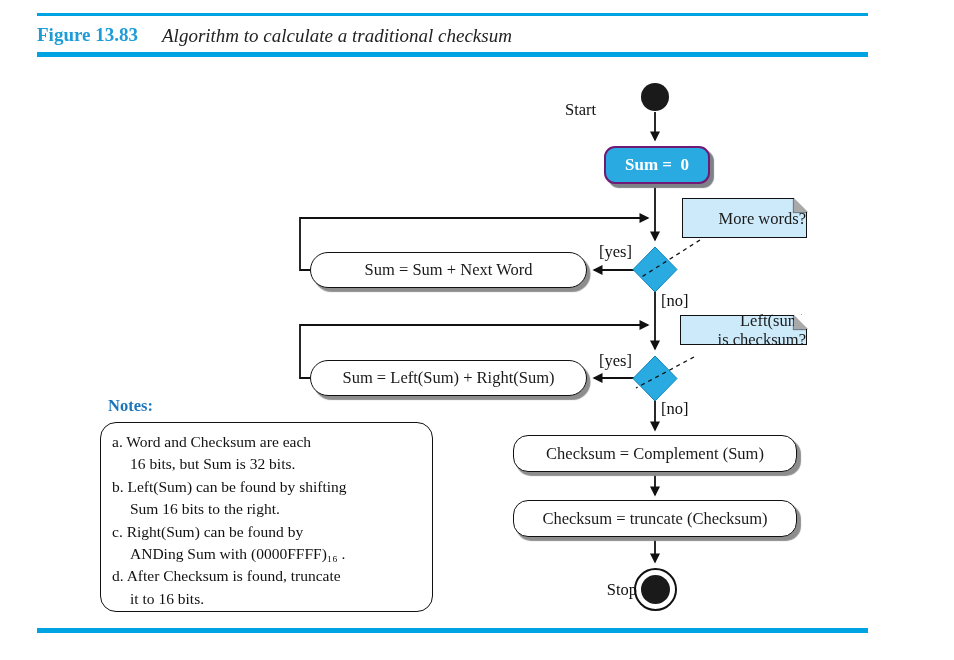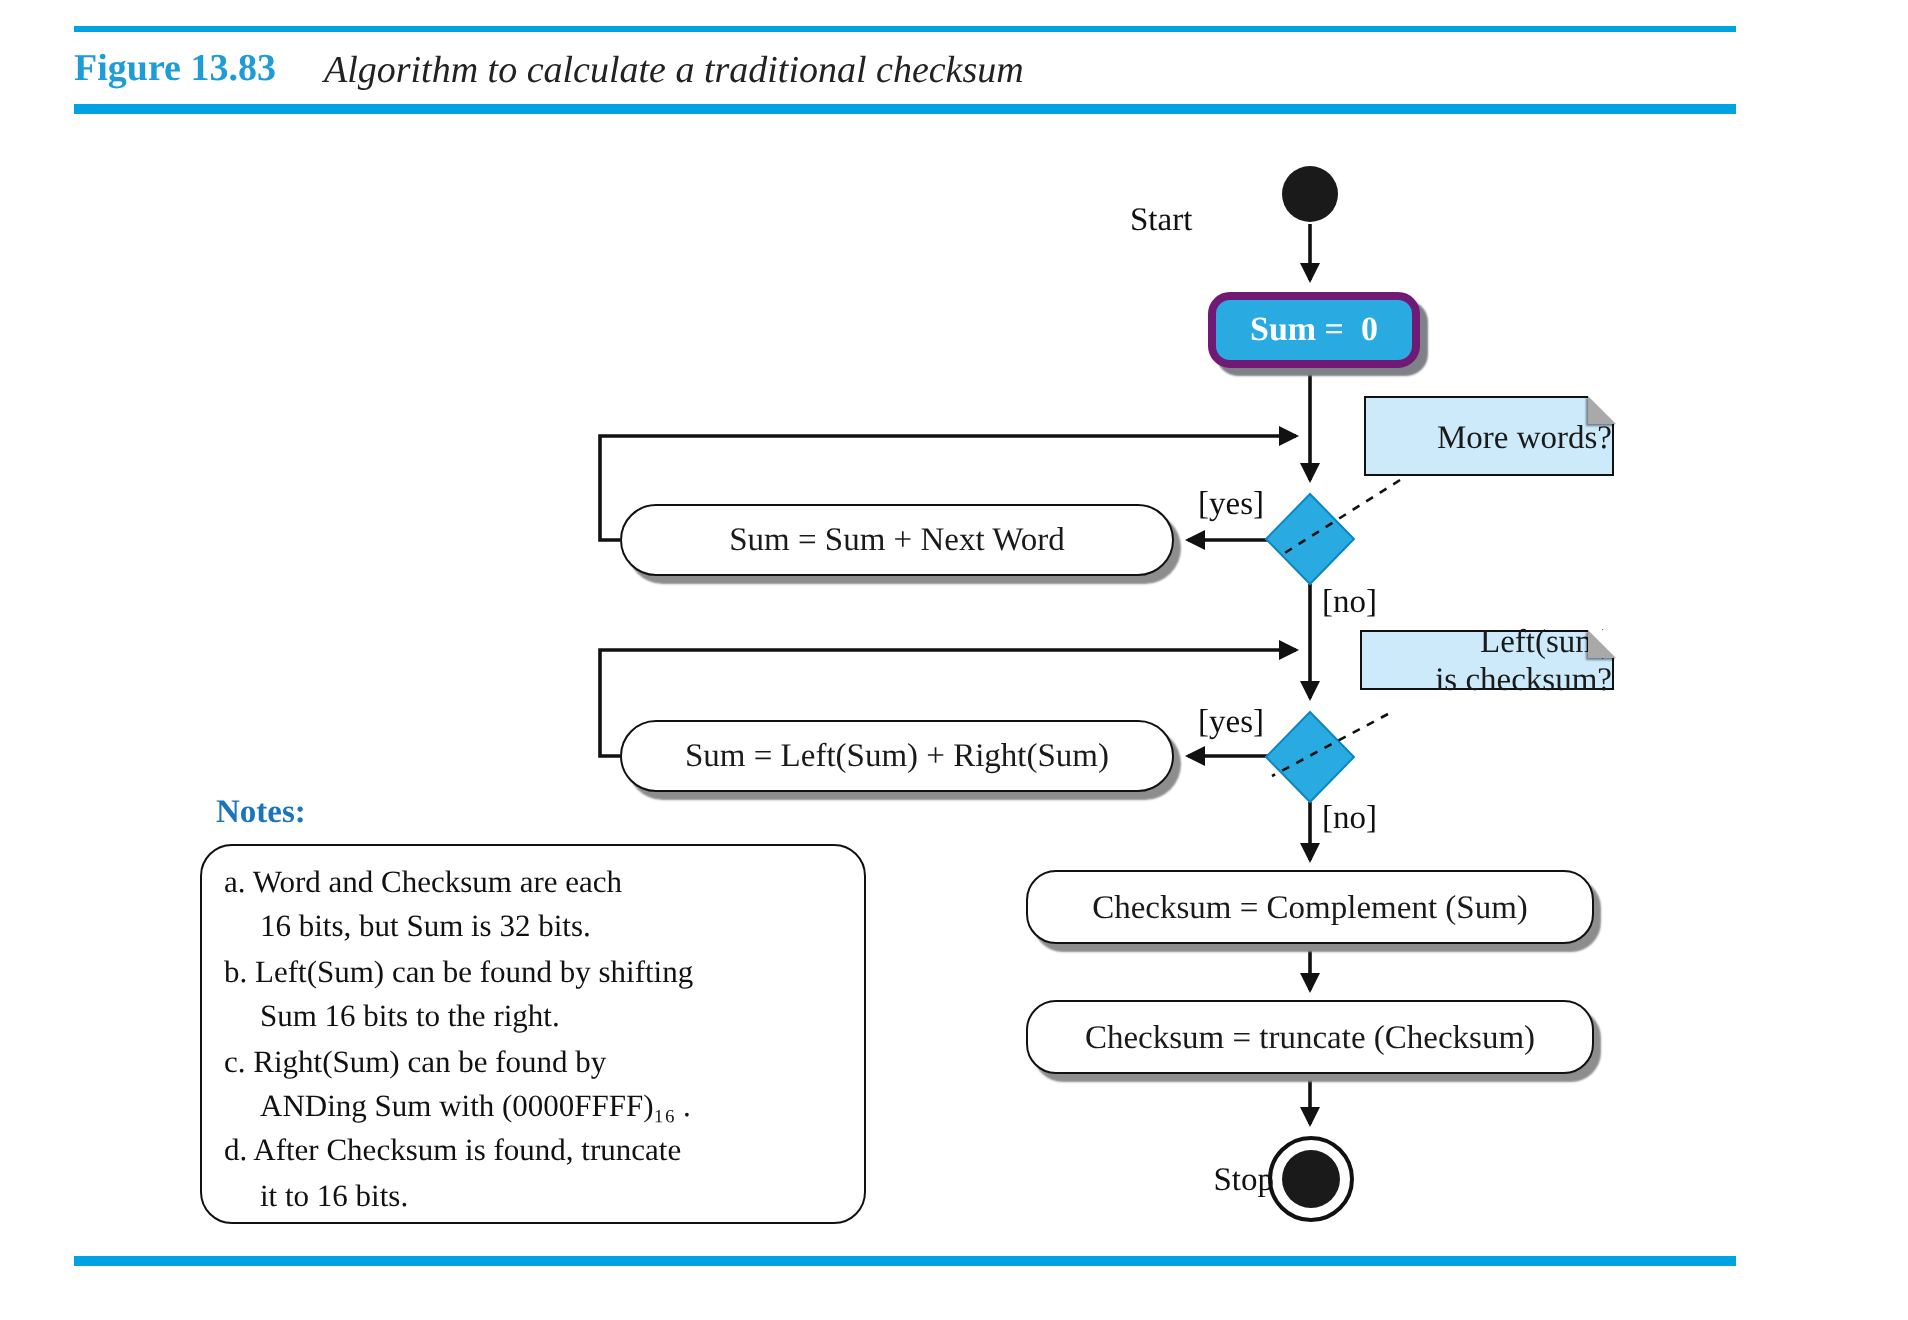--- a/index.html
+++ b/index.html
@@ -19,21 +19,21 @@
   .figure-title { position:absolute; left:162px; top:25px; font-size:19px; font-style:italic; color:#222; }
 
   
   svg.layer { position:absolute; left:0; top:0; }
 
   
   .node { position:absolute; display:flex; align-items:center; justify-content:center; box-sizing:border-box; }
   .start-node { left:641px; top:83px; width:28px; height:28px; background:#1a1a1a; border-radius:50%; }
   .init-box {
     left:604px; top:146px; width:106px; height:38px;
-    background:#29ABE2; border:4px solid #701a75; border-radius:11px;
+    background:#29ABE2; border:2px solid #701a75; border-radius:11px;
     box-shadow:4px 4px 1px #7e8187;
     color:#fff; font-weight:bold; font-size:17px; white-space:pre;
   }
   .proc-box {
     background:#fff; border:1.6px solid #111;
     box-shadow:3.5px 4px 1px #8d8d8d;
     font-size:16.5px;
   }
   .loop1-box { left:310px; top:252px; width:277px; height:36px; border-radius:18px; }
   .loop2-box { left:310px; top:360px; width:277px; height:36px; border-radius:18px; }

